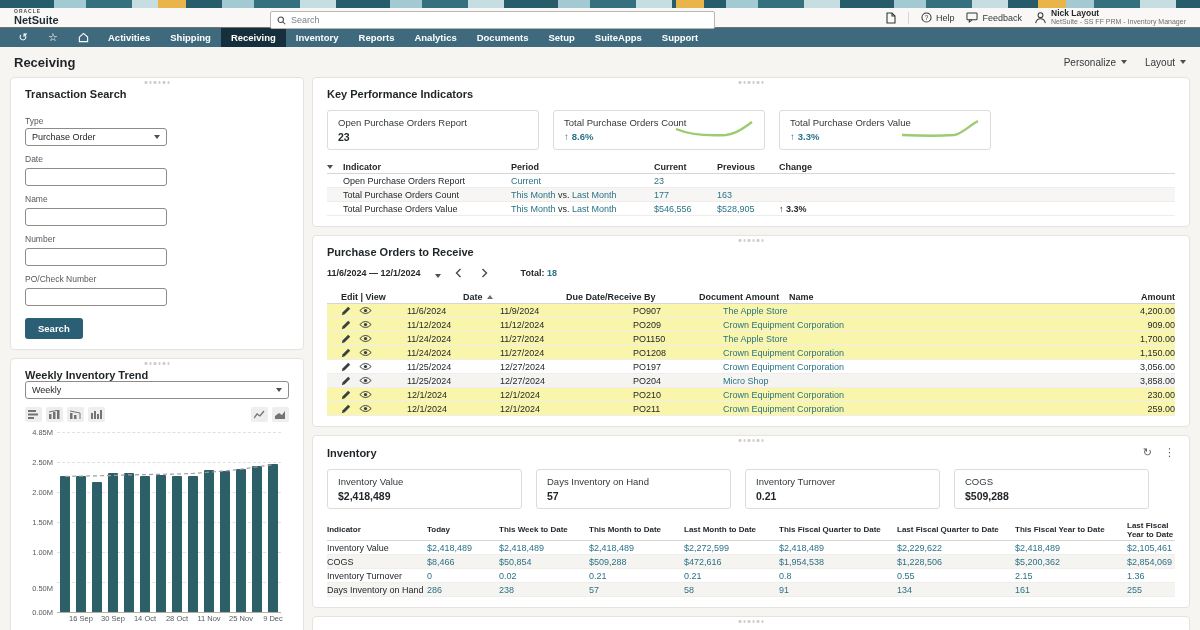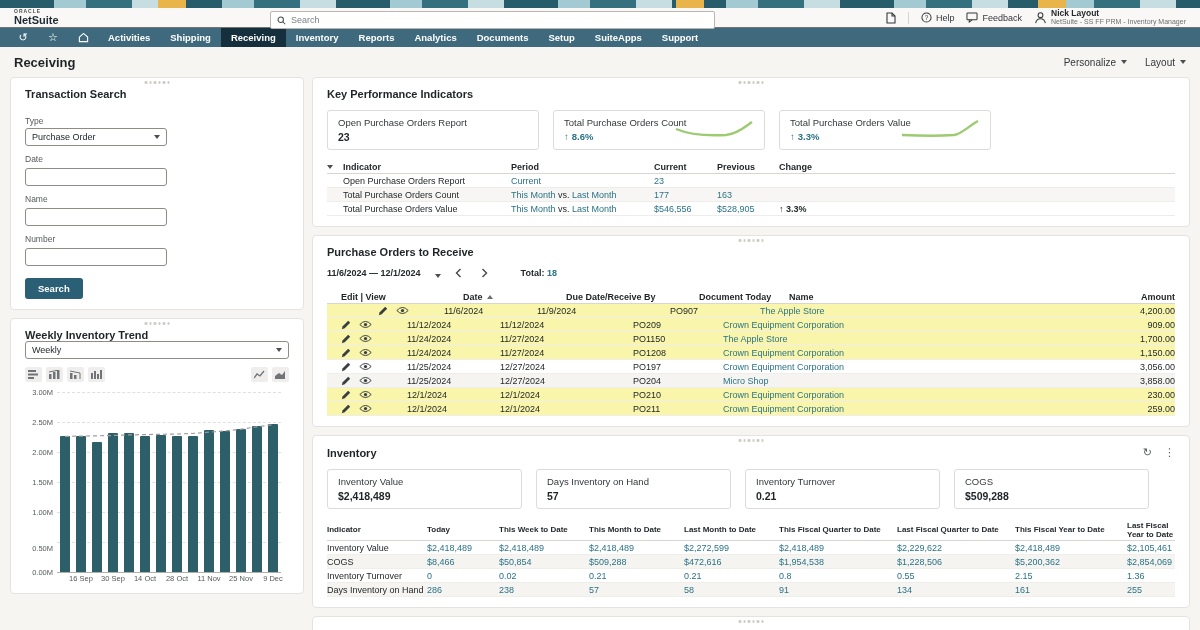--- a/index.html
+++ b/index.html
@@ -237,20 +237,24 @@
       <div class="field">
         <div class="field-label">Date</div>
         <input class="text-input" style="">
       </div>
       <div class="field">
         <div class="field-label">Name</div>
         <input class="text-input" style="">
       </div>
       <div class="field">
         <div class="field-label">Number</div>
+        <input class="text-input" style="">
+      </div>
+      <div class="field">
+        <div class="field-label">PO/Check Number</div>
         <input class="text-input" style="">
       </div>
       <button class="btn-primary">Search</button>
     </section>
 
     <section class="panel">
       <div class="grip">
           <i></i>
           <i></i>
           <i></i>
@@ -302,21 +306,21 @@
             </span>
           <span class="ct-icon">
               <svg width="11" height="9" viewBox="0 0 11 9">
                 <path d="M0 9 L0 6 L4 3 L7 5 L10 1 L10 9 Z" fill="#707478"></path>
               </svg>
             </span>
         </span>
       </div>
       <div class="chart-wrap">
         <div class="y-axis">
-            <span style="top: 0px;">3.00M</span>
+            <span style="top: 0px;">4.85M</span>
             <span style="top: 30px;">2.50M</span>
             <span style="top: 60px;">2.00M</span>
             <span style="top: 90px;">1.50M</span>
             <span style="top: 120px;">1.00M</span>
             <span style="top: 156px;">0.50M</span>
             <span style="top: 180px;">0.00M</span>
           </div>
         <div class="plot">
             <div class="gridline base" style="top: 180px;"></div>
             <div class="gridline" style="top: 150px;"></div>
@@ -490,26 +494,26 @@
           </span>
         <span class="po-total"><span>Total:</span> <span class="teal">18</span></span>
       </div>
       <div class="dt">
         <div class="dt-row dt-head po-grid" id="po-head" style="grid-template-columns: 14px 56px 66px 103px 133px 90px 1fr 110px;">
             <span></span>
             <span style="grid-column: span 1;">Edit | View</span>
             <span></span>
             <span>Date<span class="sort-caret" style="border-bottom-color: rgb(107, 111, 114);"></span></span>
             <span>Due Date/Receive By</span>
-            <span>Document Today</span>
+            <span>Document Amount</span>
             <span>Name</span>
             <span class="amount">Amount</span>
           </div>
         <div class="po-body" id="po-body">
-            <div class="dt-row po-grid hl" style="grid-template-columns: 14px 56px 10px 93px 133px 90px 1fr 110px; padding-left: 37px;">
+            <div class="dt-row po-grid hl" style="grid-template-columns: 14px 56px 10px 93px 133px 90px 1fr 110px;">
               <span></span>
               <span class="rowicons">
                 <svg width="10" height="10" viewBox="0 0 12 12">
                   <path d="M8.6 1 l2.4 2.4 L4.4 10 L1 11 l1-3.4 z" fill="#3a3f42"></path>
                 </svg>
                 <svg width="13" height="9" viewBox="0 0 16 10">
                   <path d="M1 5 Q8 -2.5 15 5 Q8 12.5 1 5 Z" fill="none" stroke="#3a3f42" stroke-width="1.2"></path>
                   <circle cx="8" cy="5" r="2" fill="#3a3f42"></circle>
                 </svg>
               </span>

